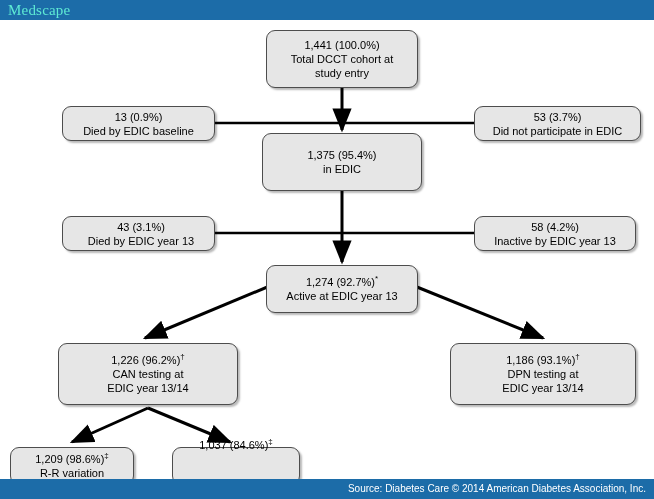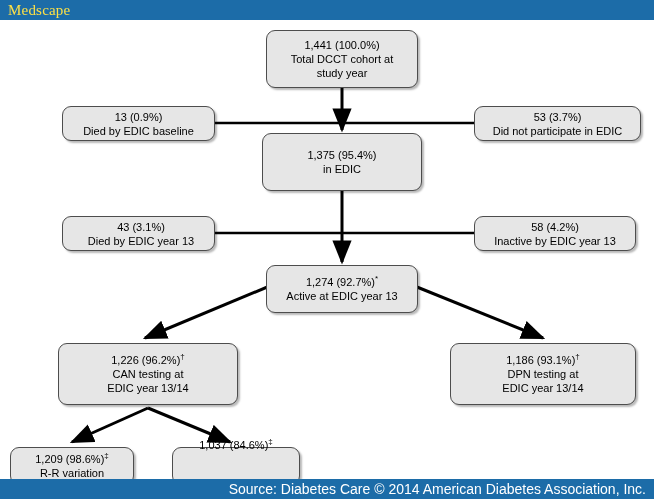--- a/index.html
+++ b/index.html
@@ -26,39 +26,39 @@
     width: 654px;
     height: 20px;
     background: #1c6ca8;
   }
   .brand {
     position: absolute;
     left: 8px;
     top: 1px;
     font-family: "Liberation Serif", serif;
     font-size: 15px;
-    color: #fde047;
+    color: #5eead4;
     letter-spacing: 0.2px;
     line-height: 18px;
   }
 
   
   .footer-bar {
     position: absolute;
     left: 0;
     top: 479px;
     width: 654px;
     height: 20px;
     background: #1c6ca8;
   }
   .source-text {
     position: absolute;
     right: 8px;
     top: 2px;
-    font-size: 14px;
+    font-size: 10px;
     color: #ffffff;
     line-height: 16px;
     white-space: nowrap;
   }
 
   
   .canvas {
     position: absolute;
     left: 0;
     top: 20px;
@@ -146,21 +146,21 @@
       <line x1="412" y1="265" x2="543" y2="318" stroke="#000000" stroke-width="3" marker-end="url(#arrowhead)"></line>
 
       <line x1="148" y1="388" x2="72" y2="422" stroke="#000000" stroke-width="3" marker-end="url(#arrowhead)"></line>
 
       <line x1="148" y1="388" x2="230" y2="422" stroke="#000000" stroke-width="3" marker-end="url(#arrowhead)"></line>
     </svg>
 
     <div class="node bold" id="node-total">
       <span class="l1">1,441 (100.0%)</span>
       <span class="l2">Total DCCT cohort at</span>
-      <span class="l3">study year</span>
+      <span class="l3">study entry</span>
     </div>
 
     <div class="node bold" id="node-died-base">
       <span class="l1">13 (0.9%)</span>
       <span class="l2">Died by EDIC baseline</span>
     </div>
 
     <div class="node bold" id="node-nopart">
       <span class="l1">53 (3.7%)</span>
       <span class="l2">Did not participate in EDIC</span>

